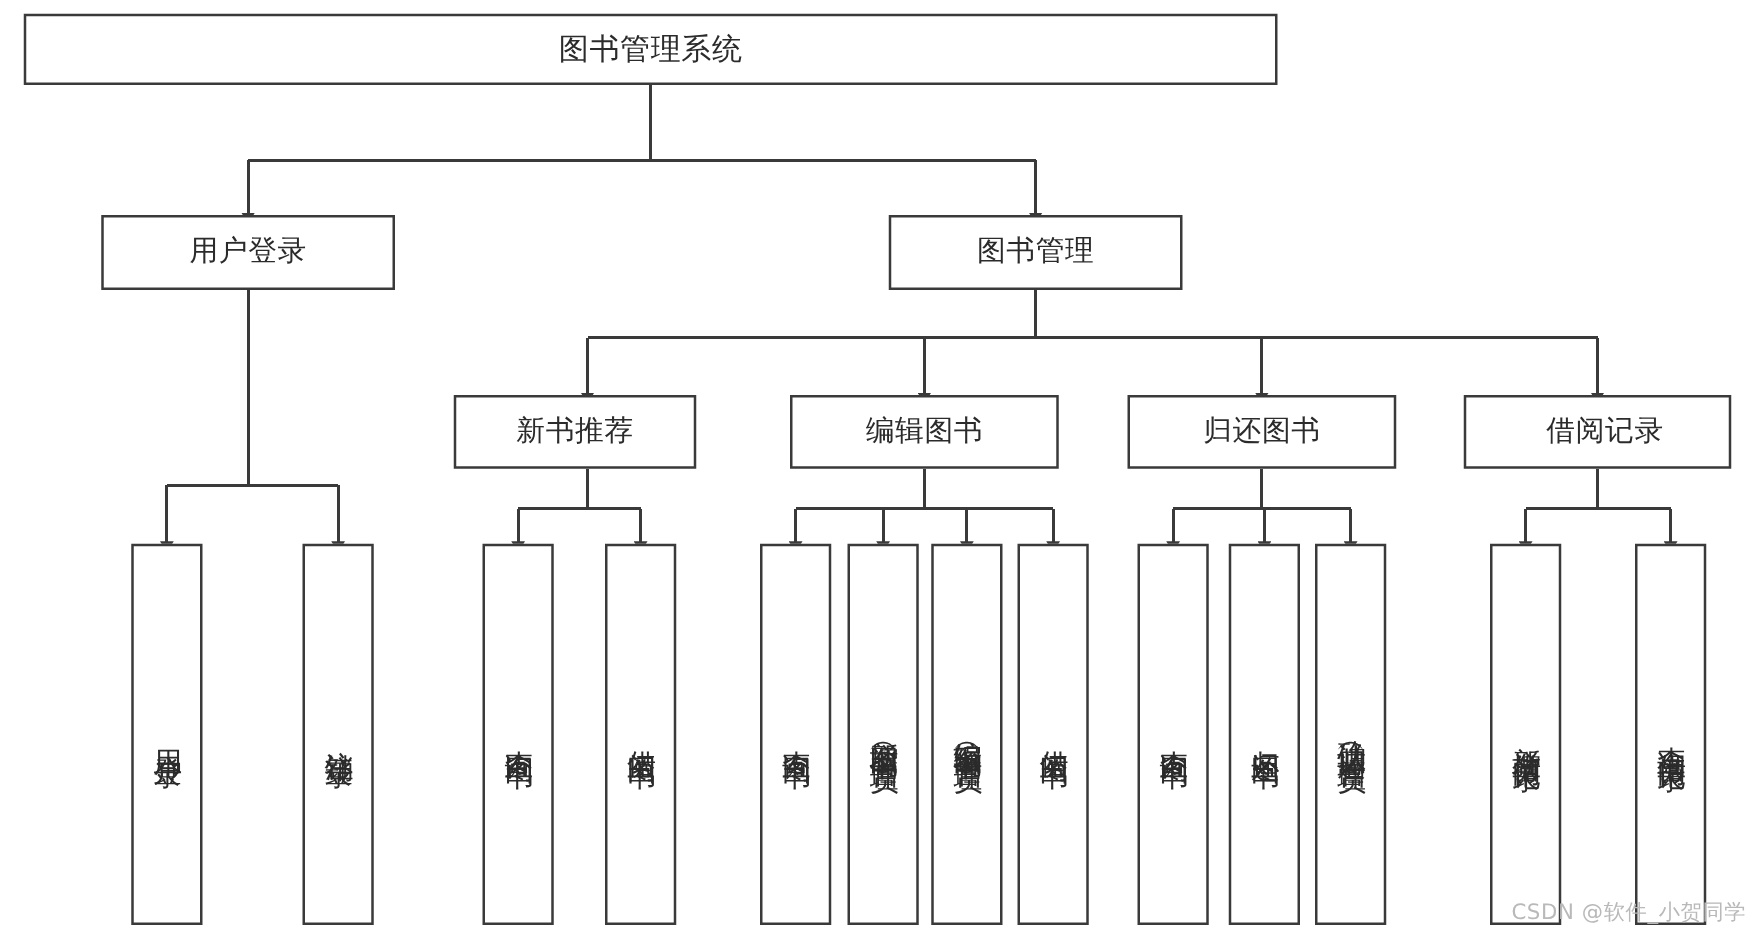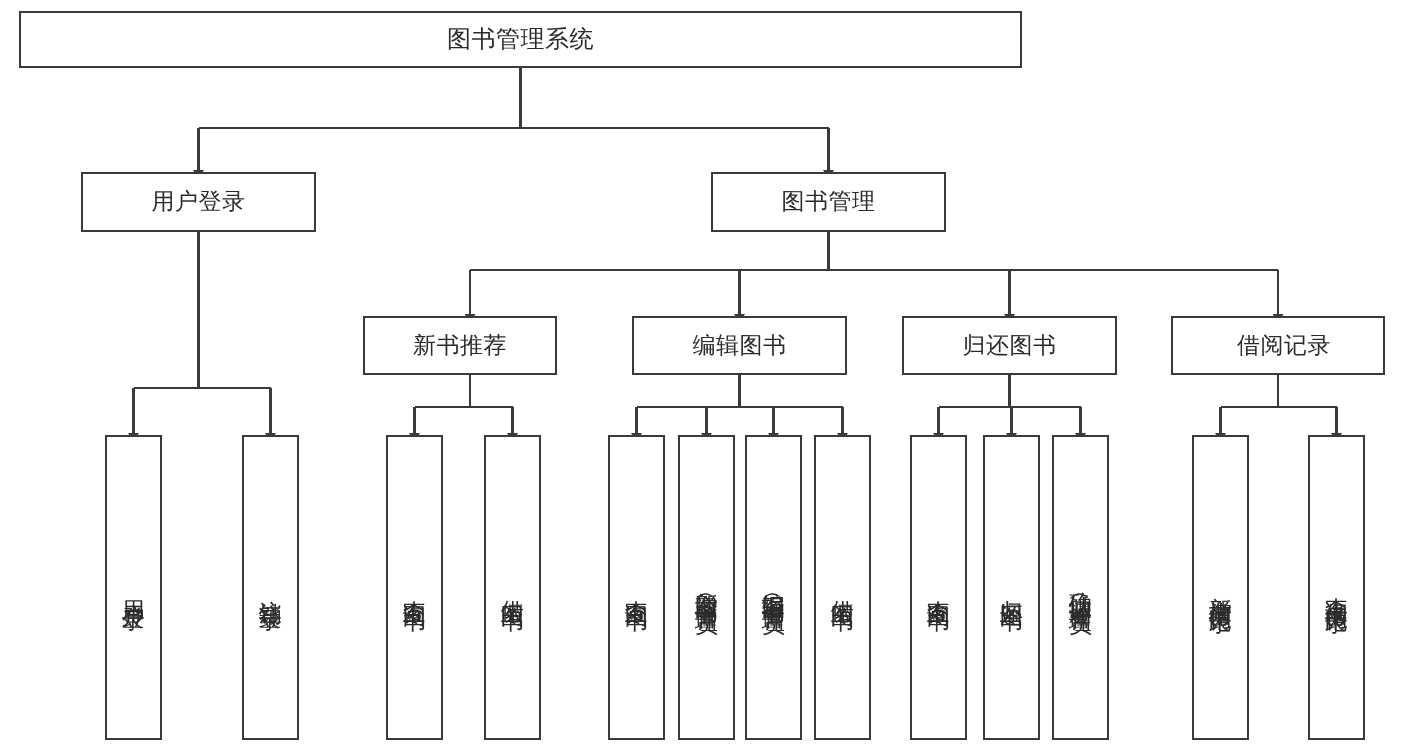--- a/index.html
+++ b/index.html
@@ -175,13 +175,14 @@
         <span class="node-label">确认归还（管理员）</span>
       </div>
       <div class="node vertical" style="left: 1192px; top: 435px; width: 57px; height: 305px;">
         <span class="node-label">新增借阅记录</span>
       </div>
       <div class="node vertical" style="left: 1308px; top: 435px; width: 57px; height: 305px;">
         <span class="node-label">查询借阅记录</span>
       </div>
     </div>
 
+  <div id="watermark">CSDN @软件_小贺同学</div>
 </div>
 
 </body></html>

